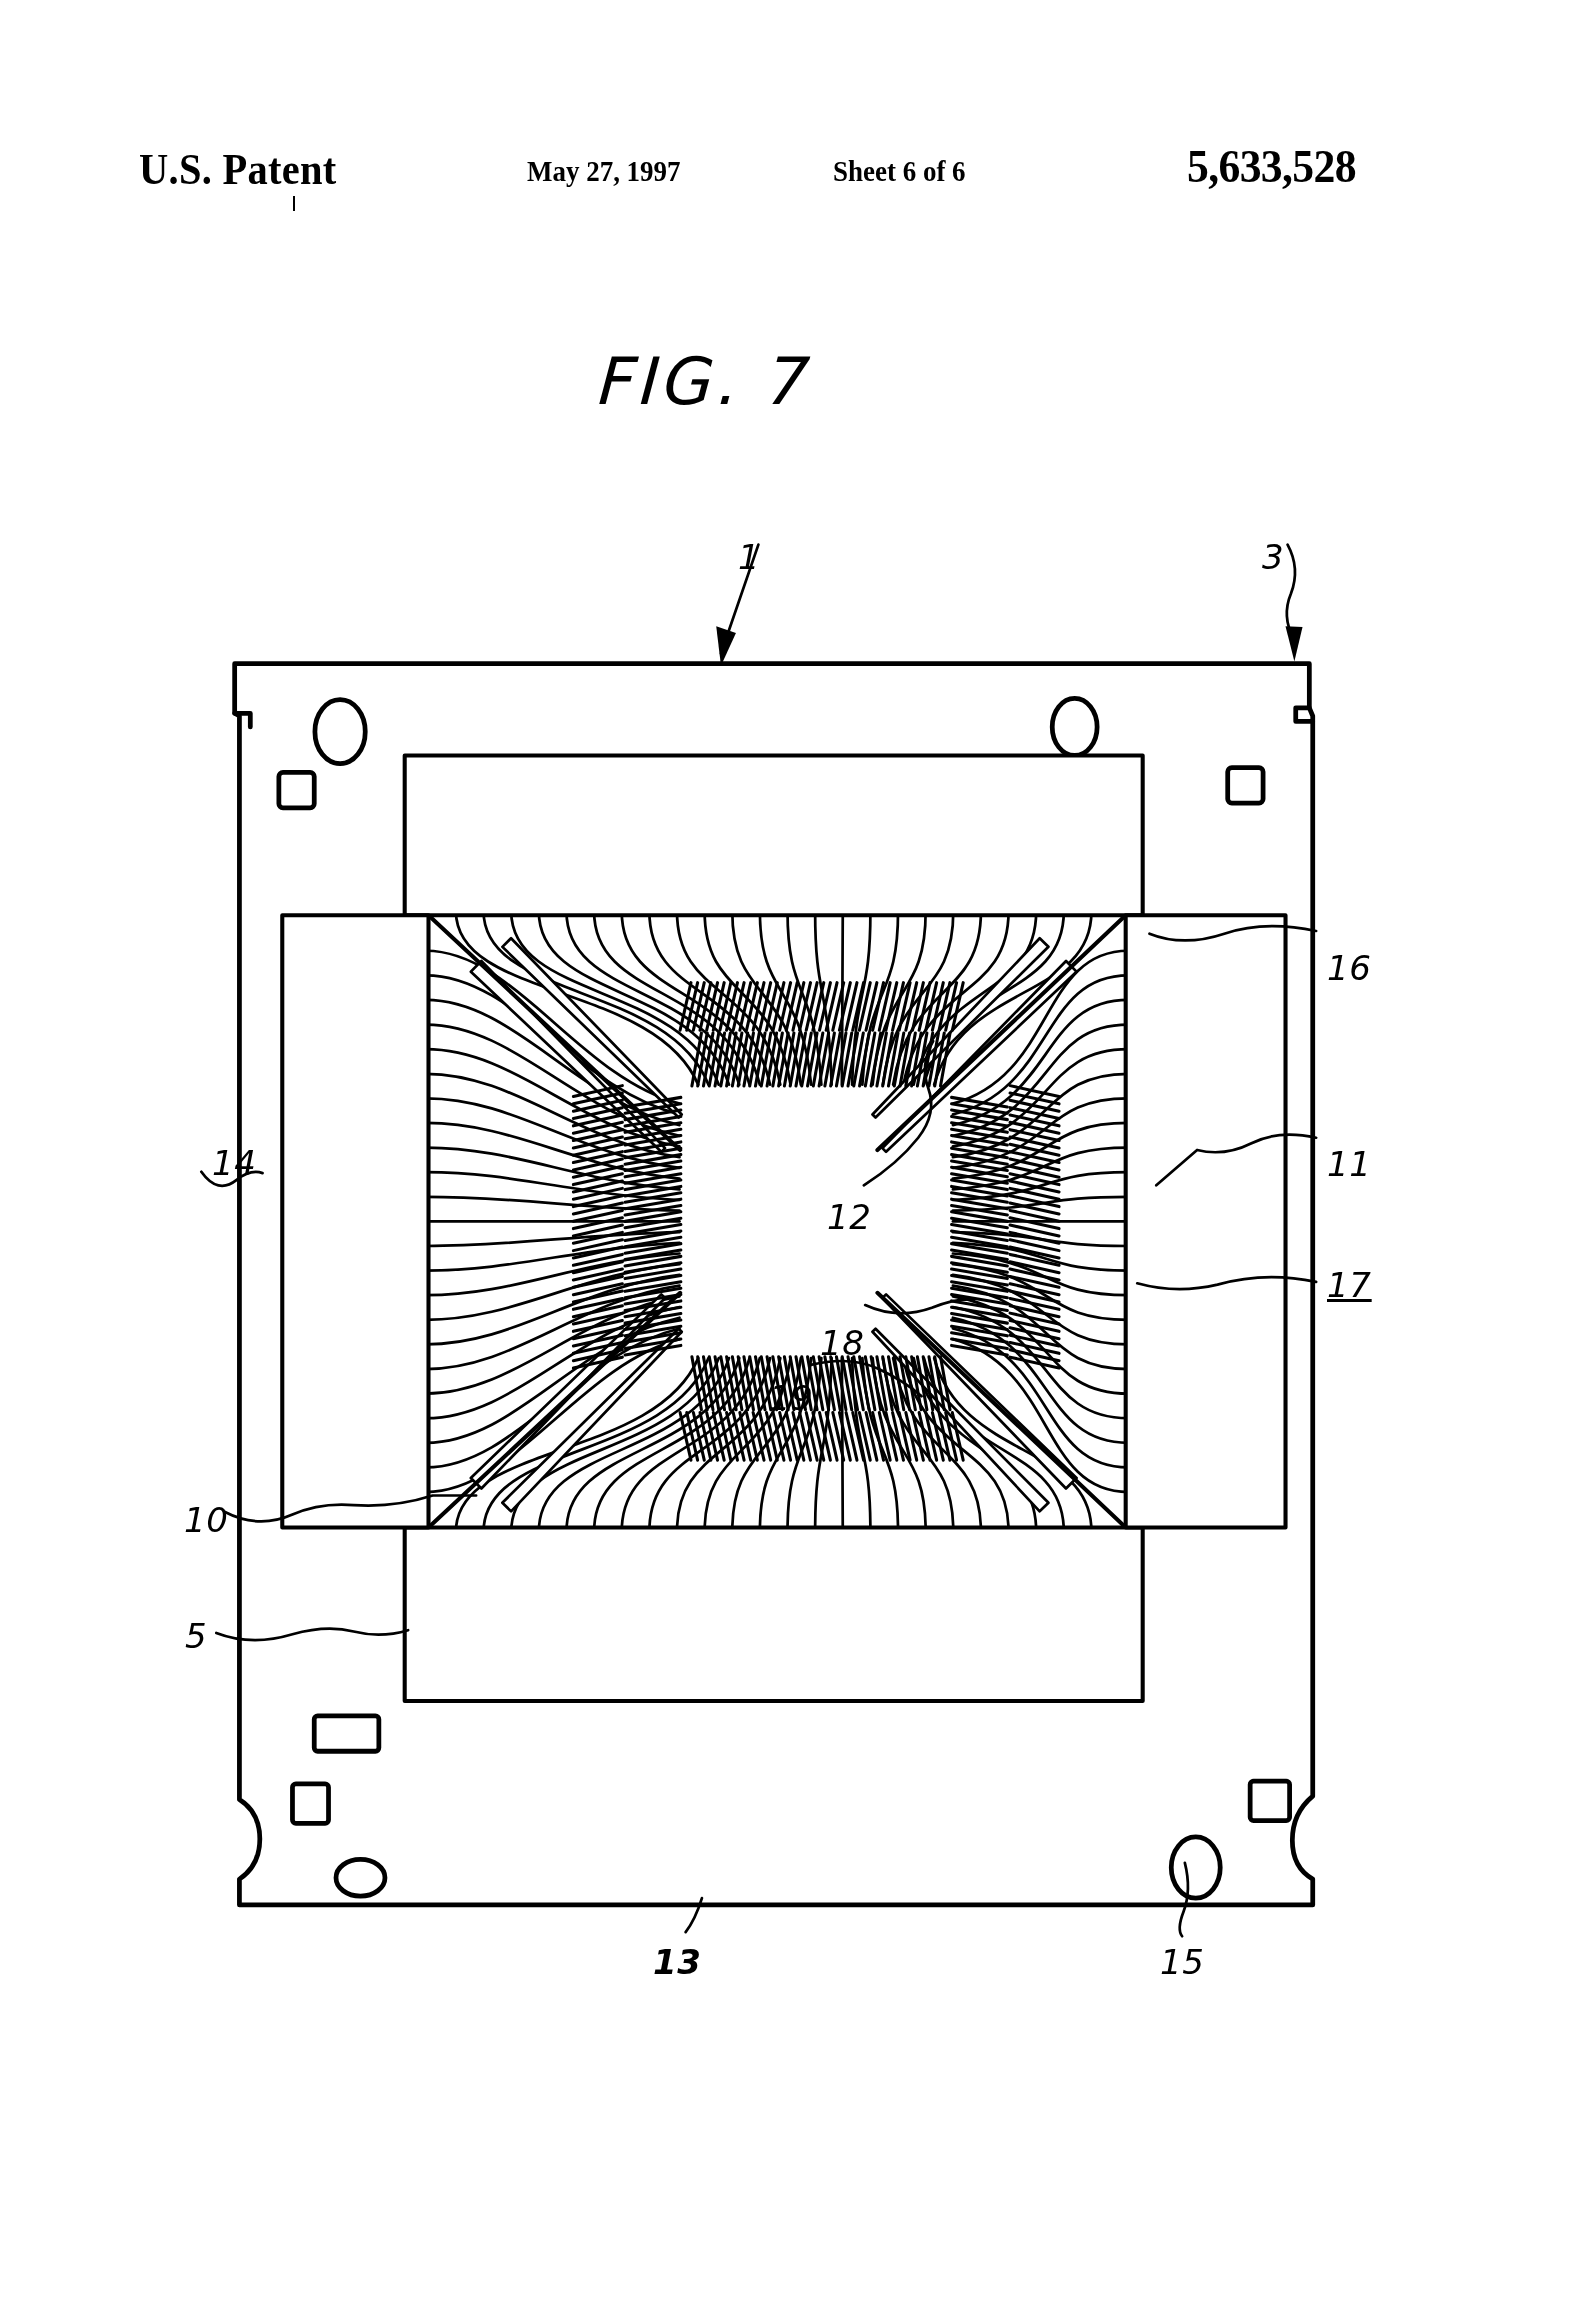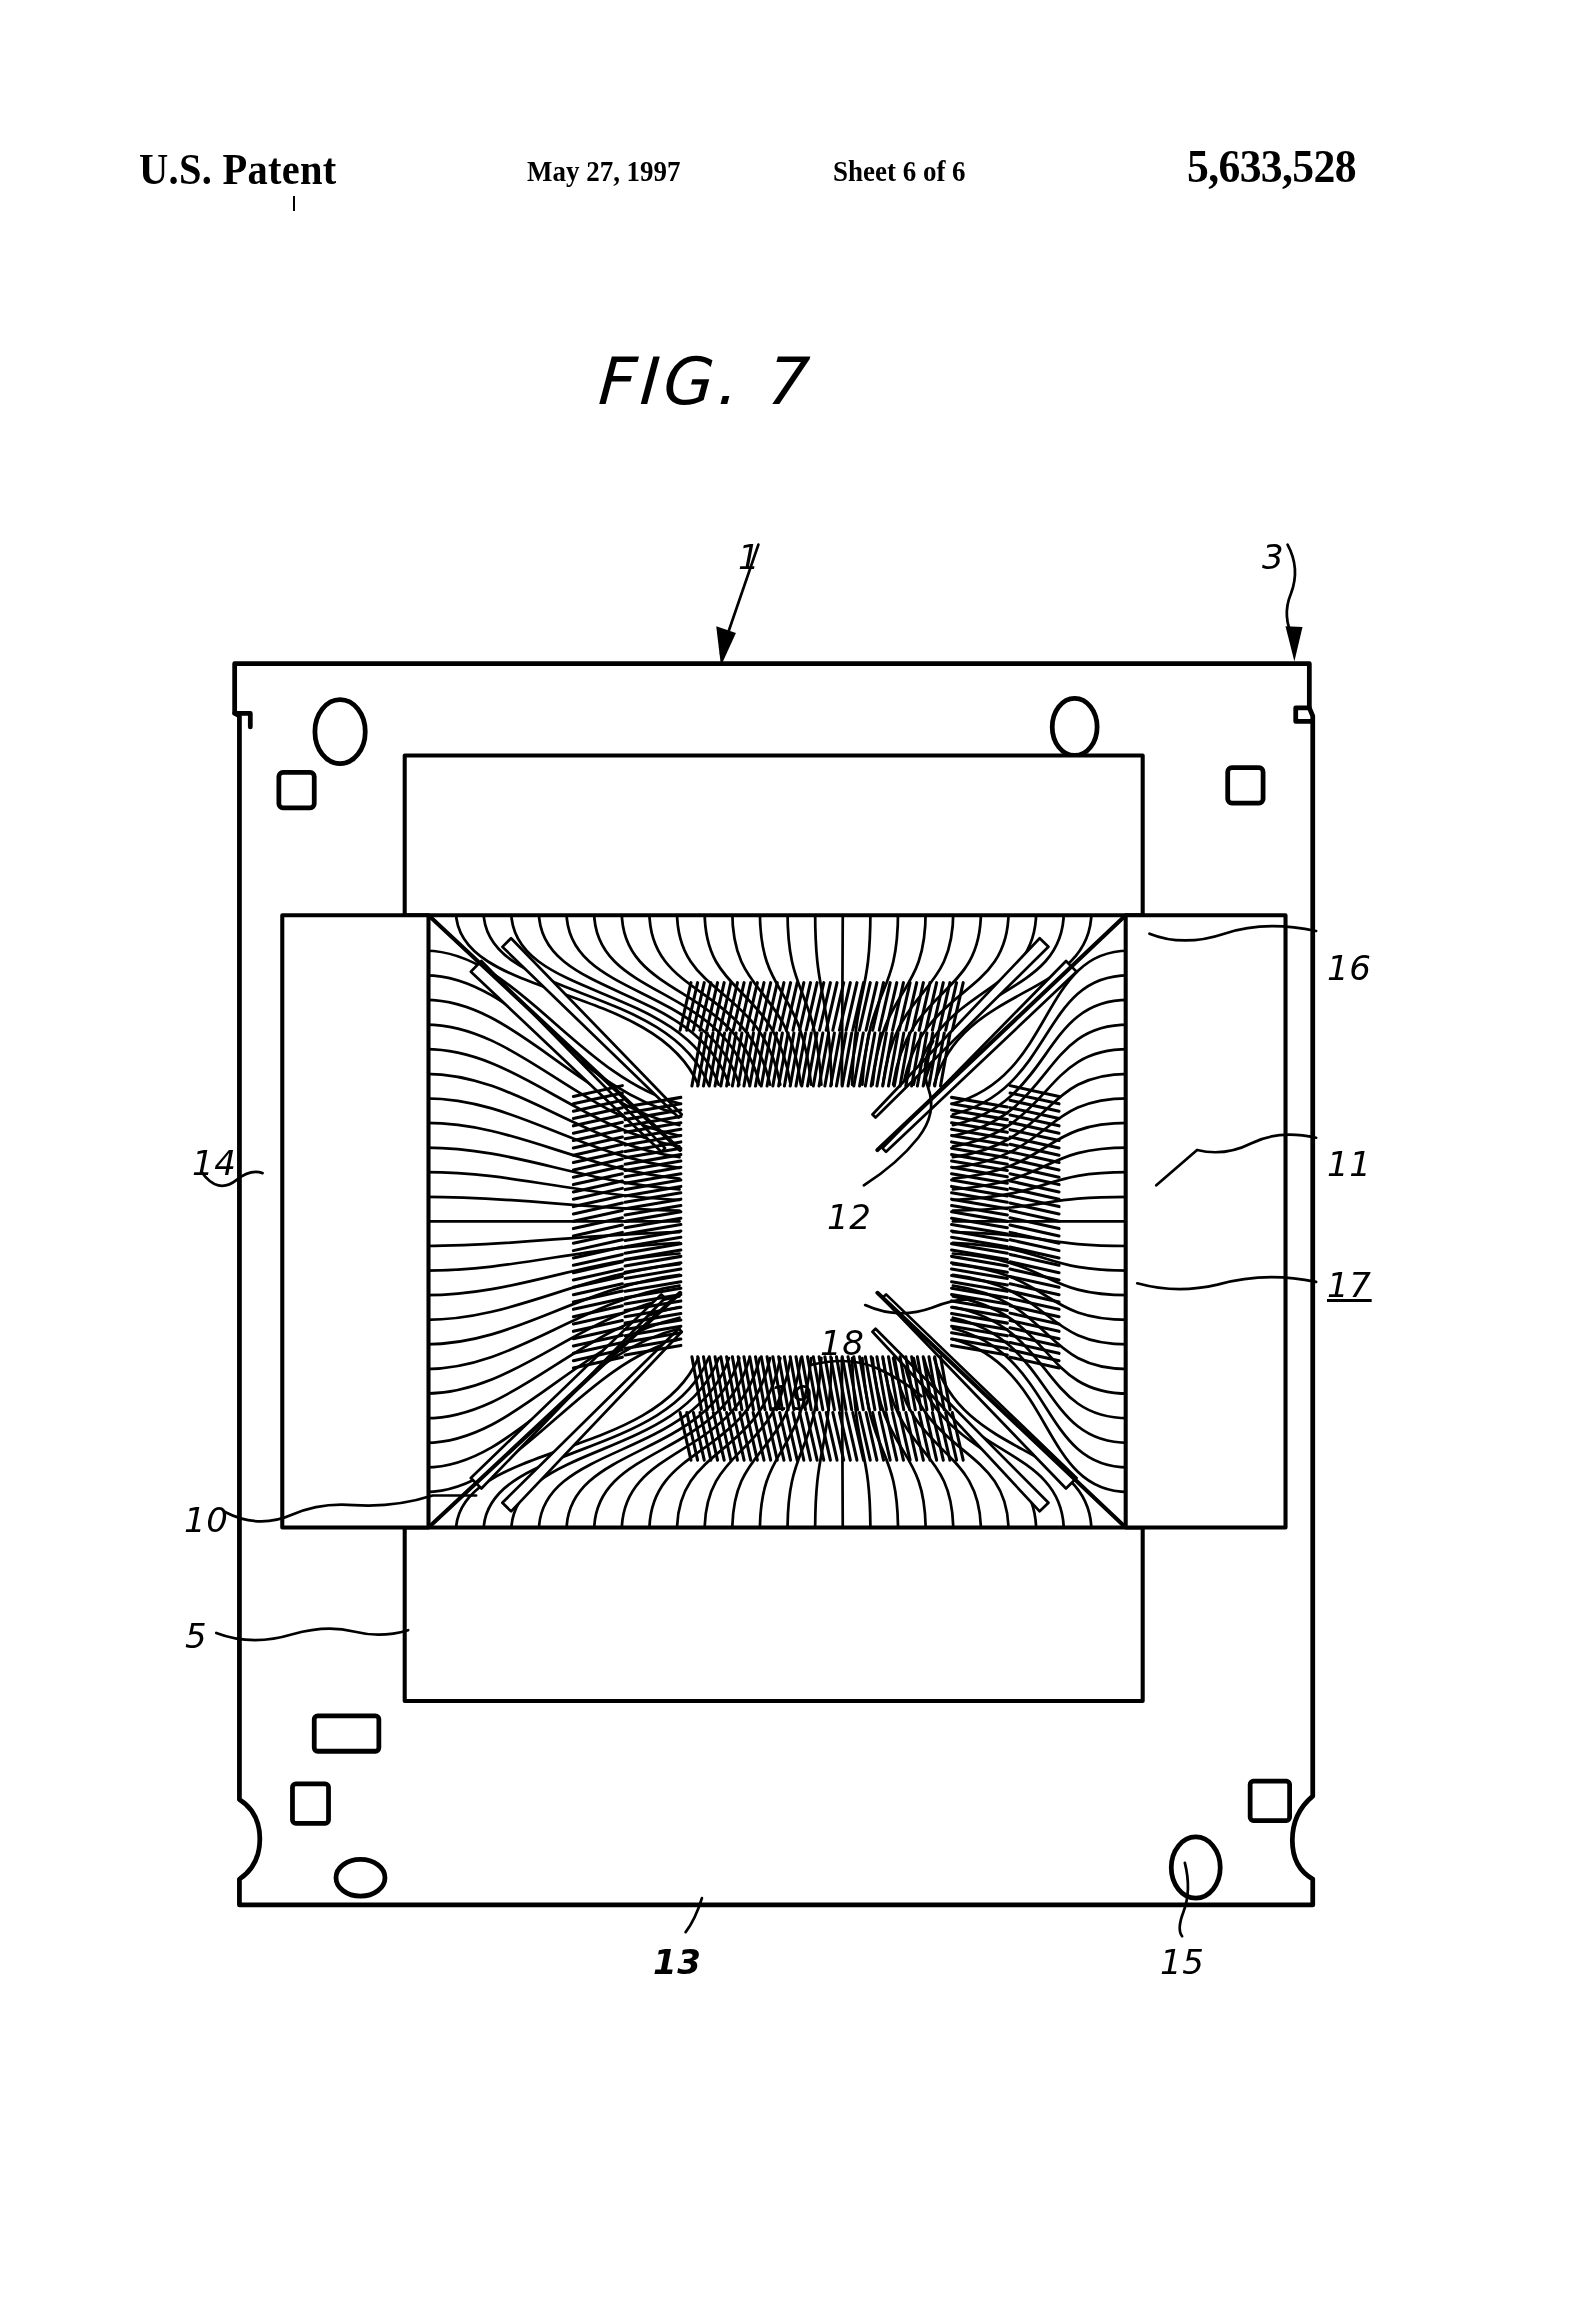--- a/index.html
+++ b/index.html
@@ -702,21 +702,21 @@
       </g>
     </svg>
   </div>
 
   <div id="numerals">
       <div class="num" style="left: 738px; top: 537px;">1</div>
       <div class="num" style="left: 1262px; top: 537px;">3</div>
       <div class="num" style="left: 1327px; top: 936px; margin-top: 12px;">16</div>
       <div class="num" style="left: 1327px; top: 1123px; margin-top: 21px;">11</div>
       <div class="num" style="left: 1327px; top: 1265px; text-decoration: underline;">17</div>
-      <div class="num" style="left: 192px; top: 1143px; font-style: italic;">14</div>
+      <div class="num" style="left: 212px; top: 1143px; font-style: italic;">14</div>
       <div class="num" style="left: 184px; top: 1500px;">10</div>
       <div class="num" style="left: 185px; top: 1616px;">5</div>
       <div class="num" style="left: 827px; top: 1197px;">12</div>
       <div class="num" style="left: 820px; top: 1313px; margin-top: 10px;">18</div>
       <div class="num" style="left: 769px; top: 1378px;">19</div>
       <div class="num" style="left: 653px; top: 1942px; font-weight: bold;">13</div>
       <div class="num" style="left: 1160px; top: 1942px;">15</div>
     </div>
 
 </div>

